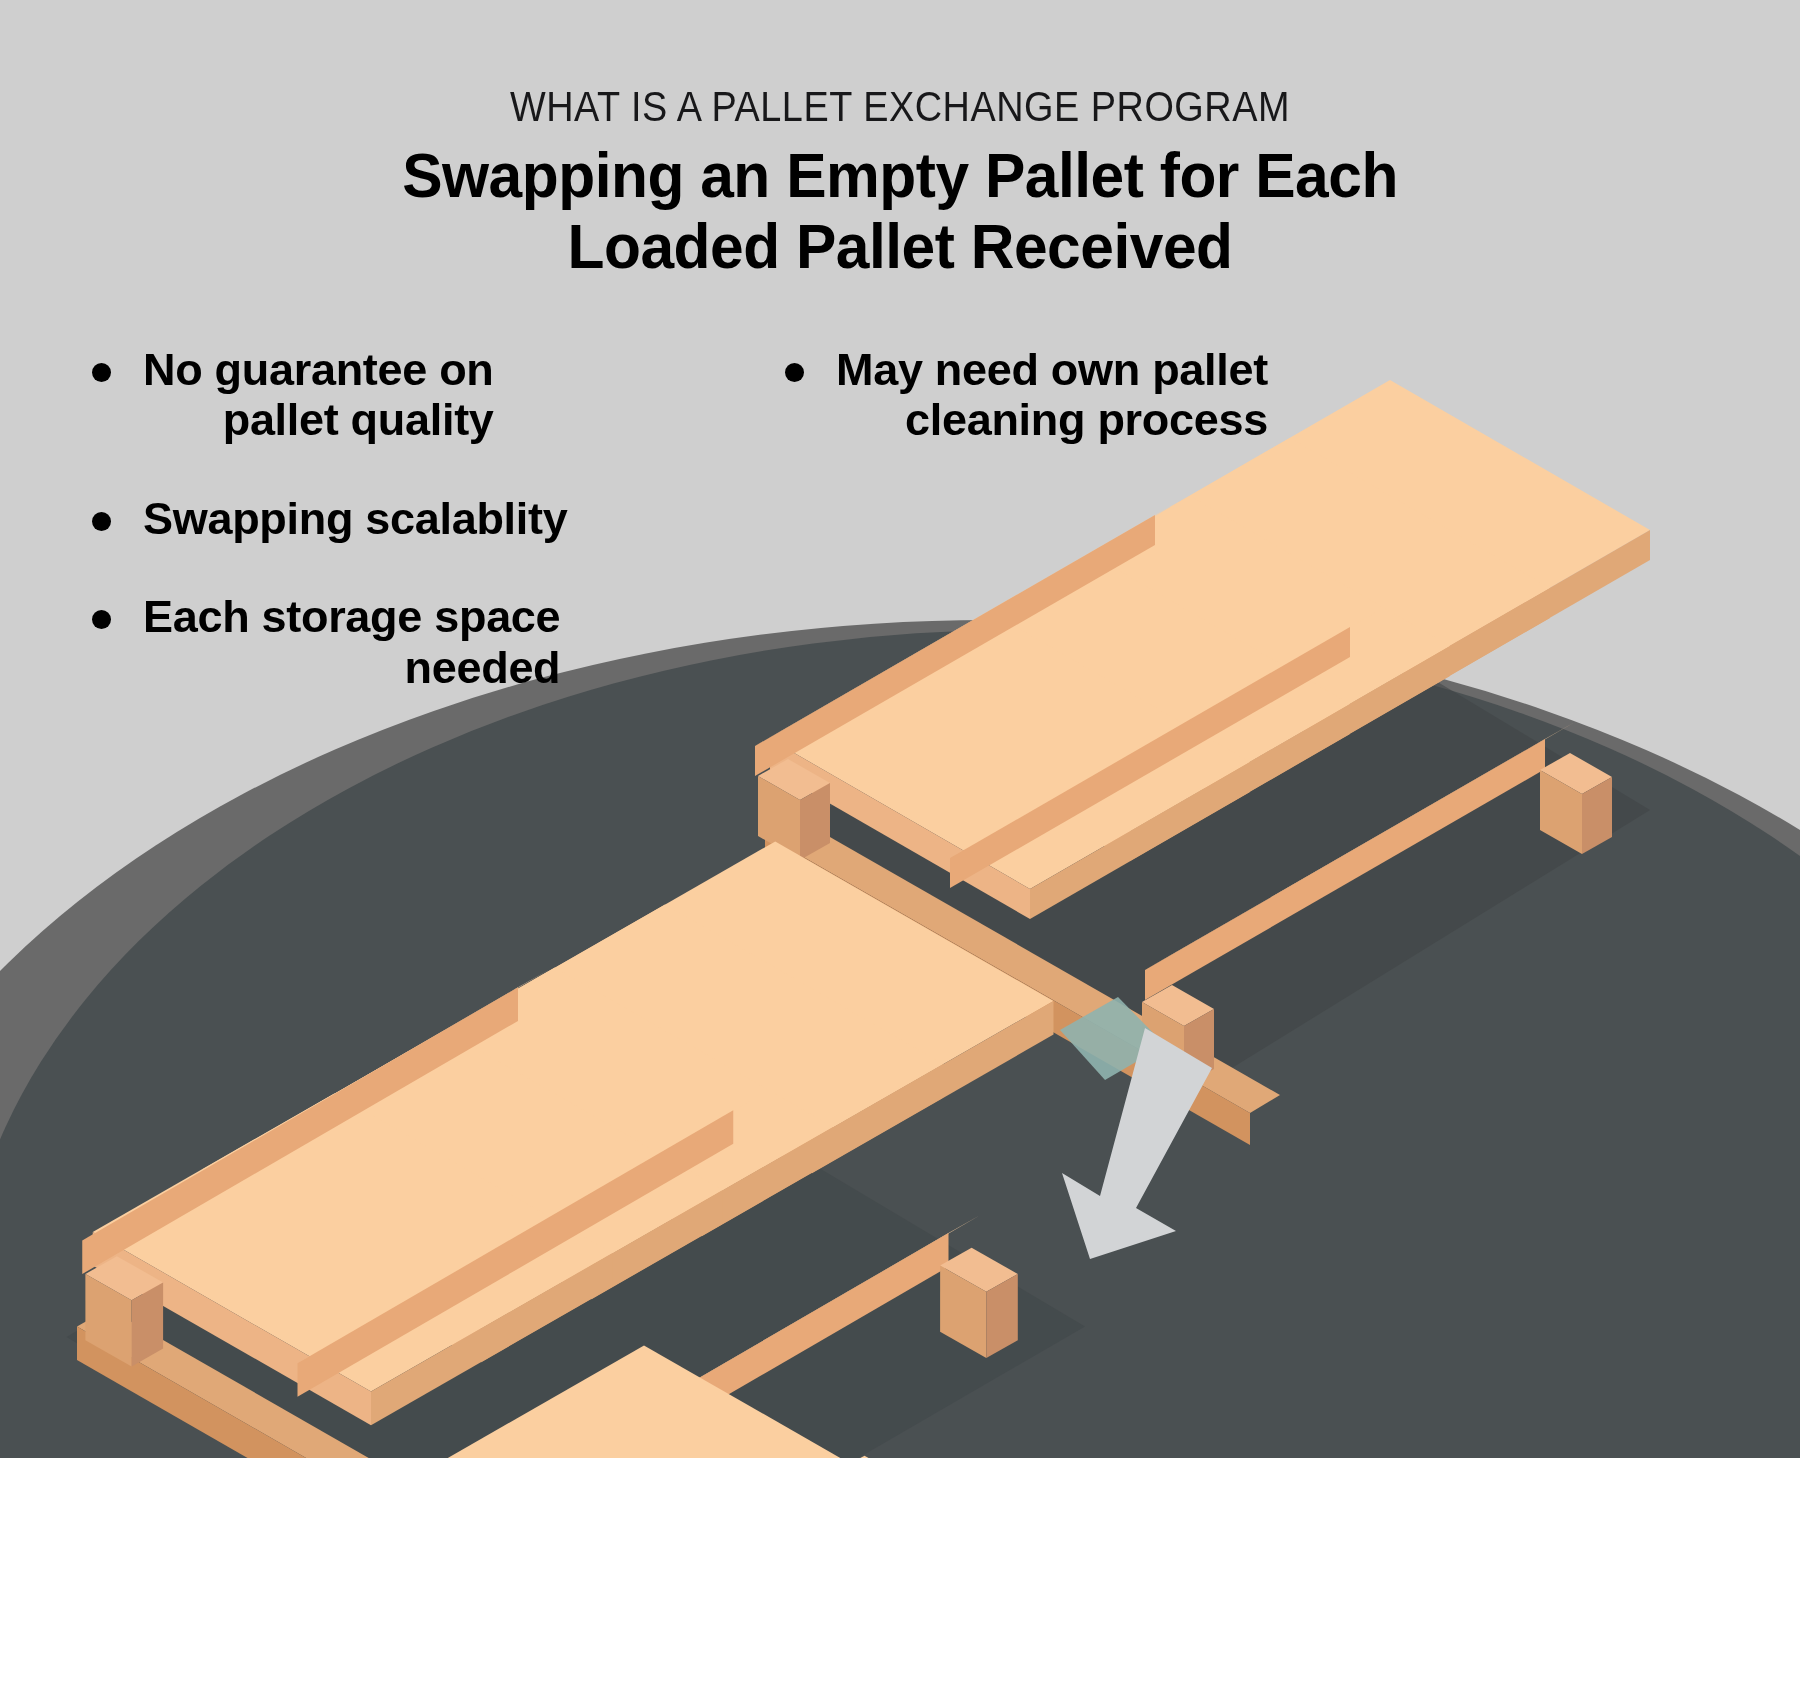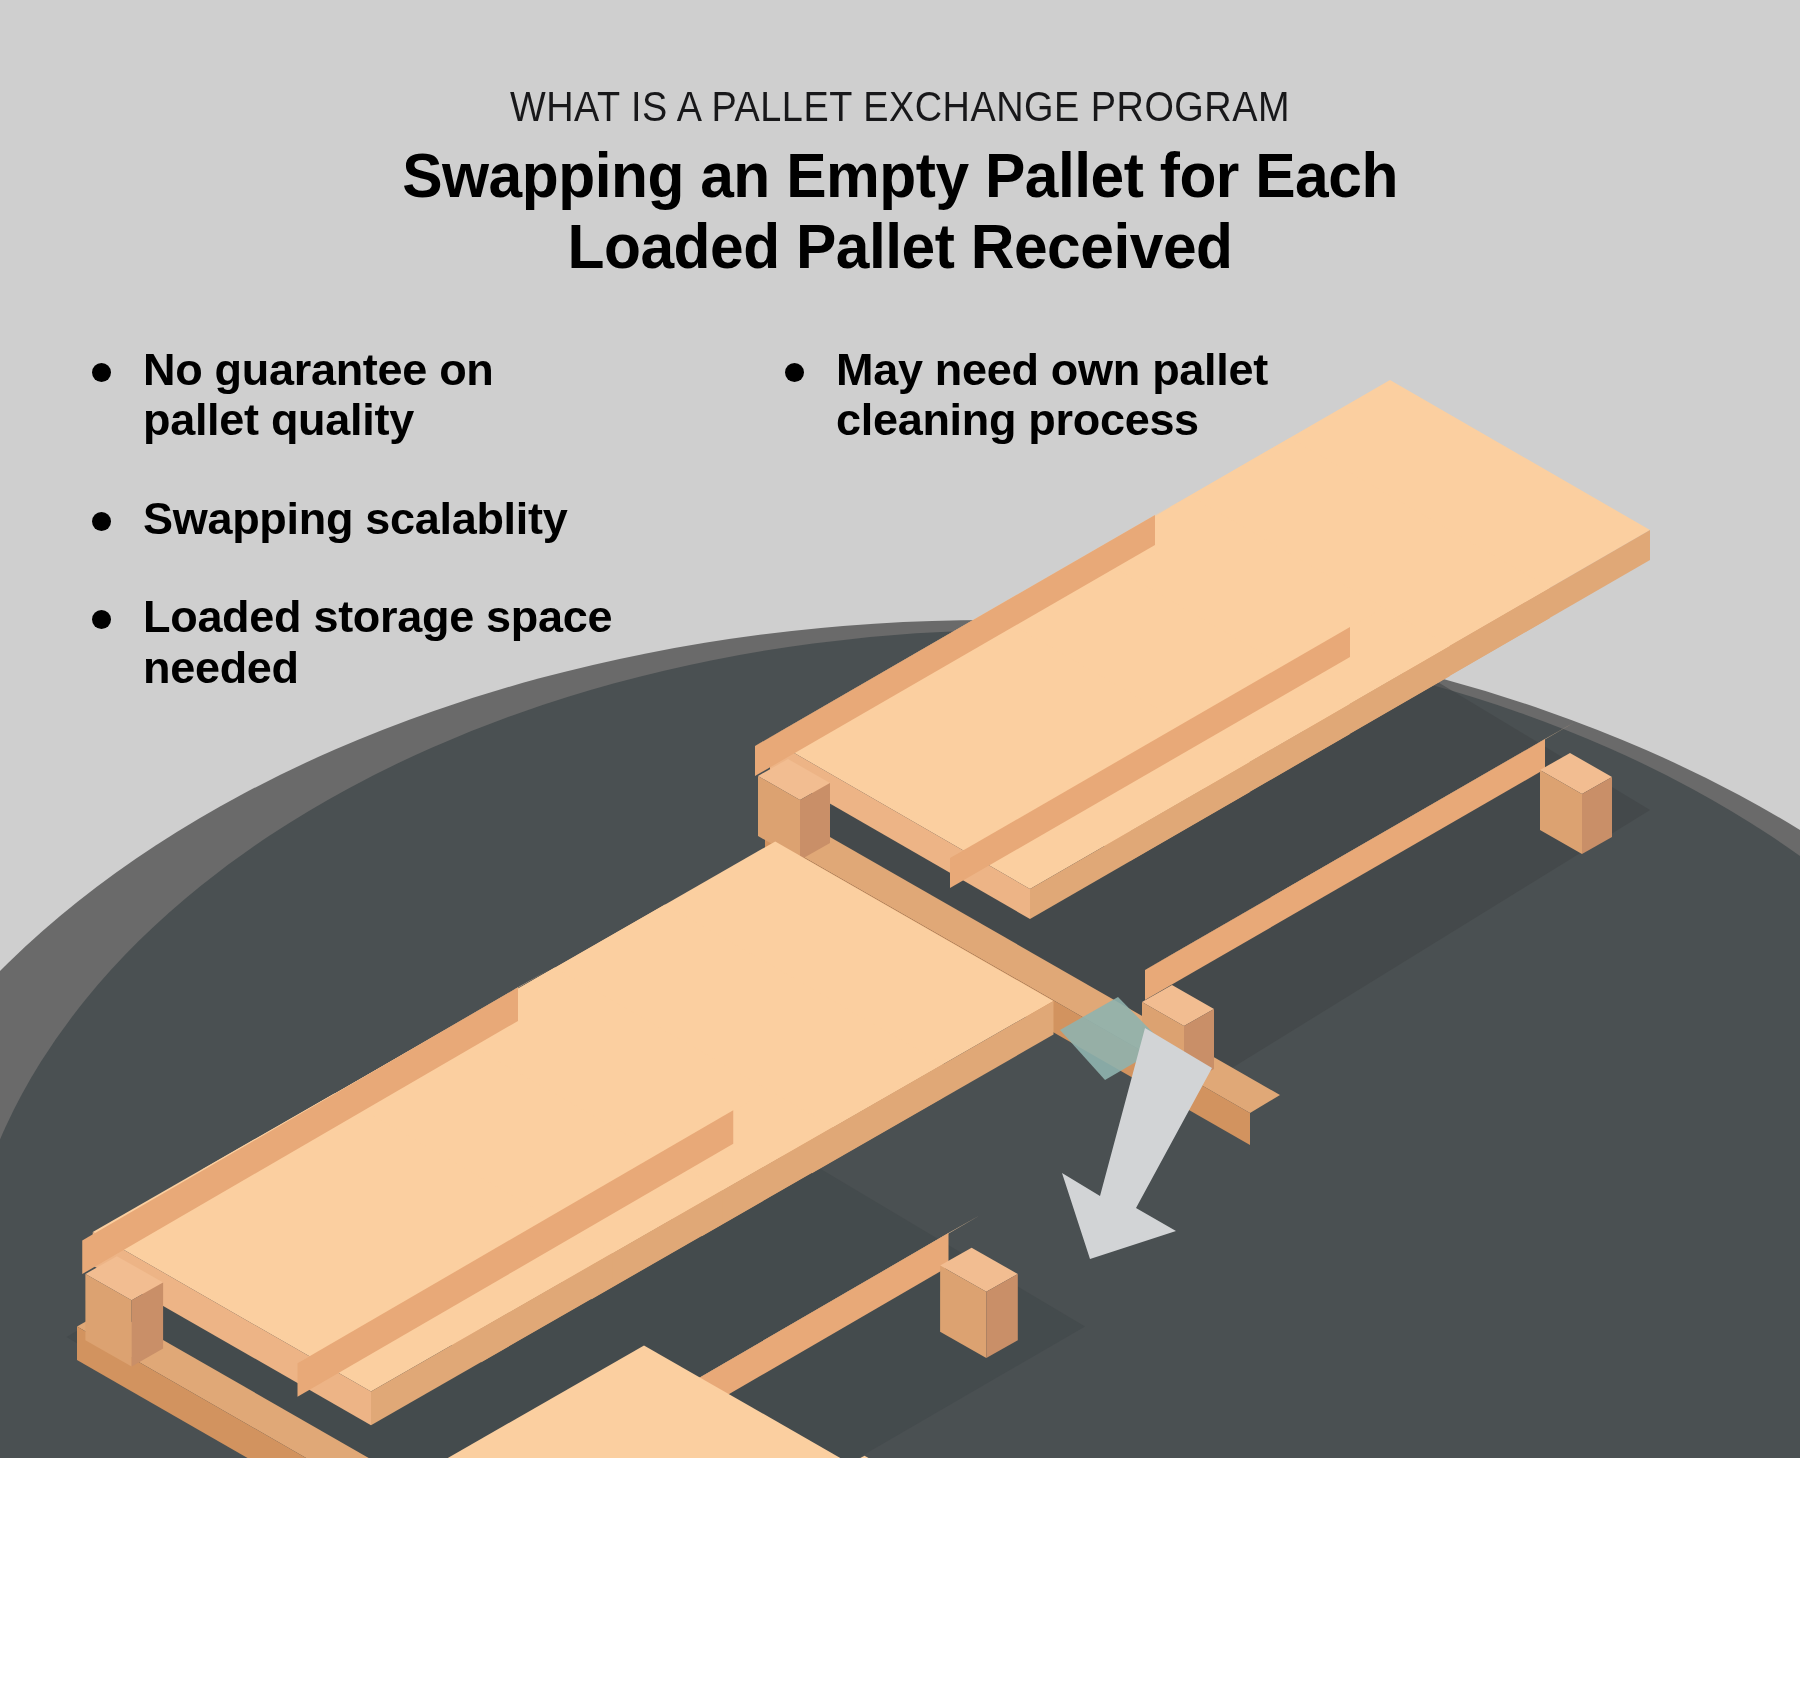--- a/index.html
+++ b/index.html
@@ -77,20 +77,21 @@
     position: absolute;
     left: 785px;
     top: 345px;
     width: 640px;
   }
 
   .bullet {
     display: flex;
     align-items: flex-start;
     margin-bottom: 36px;
+    text-align: right;
   }
   .bullet .dot {
     flex: 0 0 auto;
     width: 19px;
     height: 19px;
     border-radius: 50%;
     background: #000;
     margin-top: 18px;
     margin-right: 32px;
   }
@@ -319,21 +320,21 @@
         <span class="dot"></span>
         <span class="btext">No guarantee on
 pallet quality</span>
       </div>
       <div class="bullet">
         <span class="dot"></span>
         <span class="btext">Swapping scalablity</span>
       </div>
       <div class="bullet">
         <span class="dot"></span>
-        <span class="btext">Loaded storage space
+        <span class="btext">Each storage space
 needed</span>
       </div>
     </div>
 
     <div class="bullets-right">
       <div class="bullet">
         <span class="dot"></span>
         <span class="btext">May need own pallet
 cleaning process</span>
       </div>

